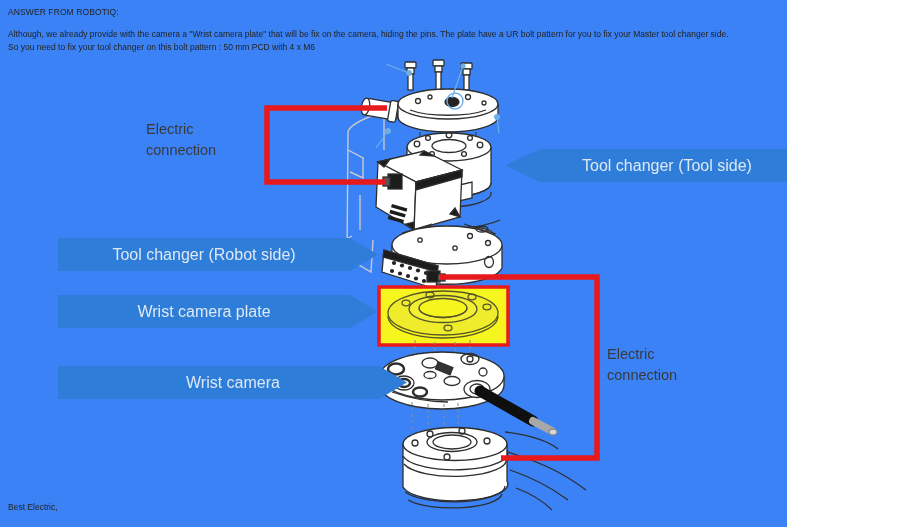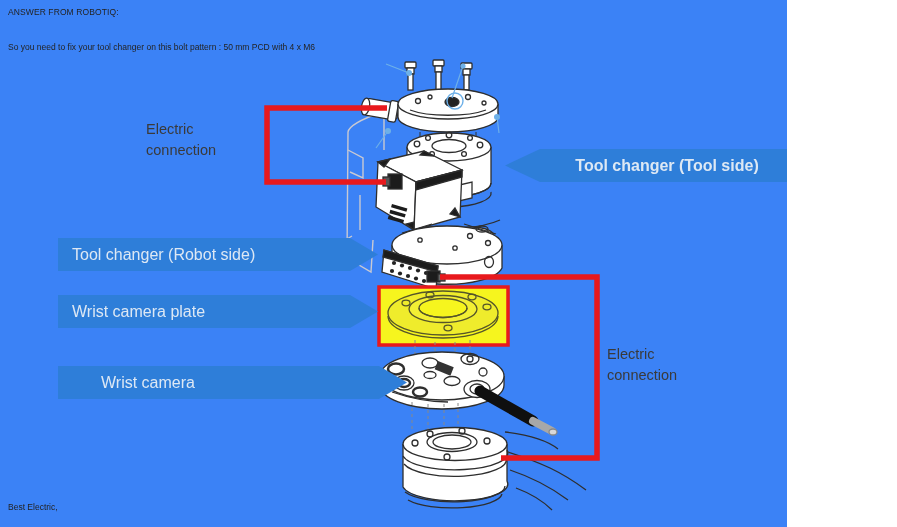--- a/index.html
+++ b/index.html
@@ -17,21 +17,21 @@
     position:absolute;height:33px;background:#2e7ed9;color:#dde8f4;
     display:flex;align-items:center;justify-content:center;
     font-size:16px;line-height:1;
     filter:drop-shadow(0 0 .6px #1c3f70) drop-shadow(1.5px 2px 0 #1c3f70);
   }
   .arrow-right{
     width:292px;left:58px;
     clip-path:polygon(0 0, calc(100% - 28px) 0, 100% 50%, calc(100% - 28px) 100%, 0 100%);
     padding-right:28px;box-sizing:content-box;
   }
-  .arrow-right span{width:264px;}
+  .arrow-right span{width:264px;text-align:center;}
   .arrow-left{
     width:254px;left:505px;padding-left:35px;
     clip-path:polygon(35px 0, 100% 0, 100% 100%, 35px 100%, 0 50%);
   }
   .arrow-left span{width:254px;text-align:center;}
 
   .elec{
     position:absolute;font-size:14.5px;line-height:1.45;color:#3a3a3a;
     white-space:pre-line;
   }
@@ -39,20 +39,21 @@
   #elec-right{left:607px;top:344px;}
 
   #diagram-svg{position:absolute;left:0;top:0;}
 </style>
 </head>
 <body>
 
 <div id="stage">
 
   <div id="doc-header" class="toptext">ANSWER FROM ROBOTIQ:</div>
+  <div id="doc-line1" class="toptext">Although, we already provide with the camera a "Wrist camera plate" that will be fix on the camera, hiding the pins. The plate have a UR bolt pattern for you to fix your Master tool changer side.</div>
   <div id="doc-line2" class="toptext">So you need to fix your tool changer on this bolt pattern : 50 mm PCD with 4 x M6</div>
   <div id="doc-closing">Best Electric,</div>
 
   <svg id="diagram-svg" width="897" height="527" viewBox="0 0 897 527">
 
     <g stroke="#c9c9d2" stroke-width="1.4" fill="none">
       <path d="M382,112 C362,119 349,126 348,132 L347,258"></path>
       <path d="M348,150 L363,158 L363,178 L350,172"></path>
       <path d="M347,258 L371,272 L373,240"></path>
       <path d="M352,236 L337,245 L352,260"></path>
@@ -253,21 +254,21 @@
   <div class="arrow arrow-right" style="top:238px;">
     <span>Tool changer (Robot side)</span>
   </div>
   <div class="arrow arrow-right" style="top:295px;">
     <span>Wrist camera plate</span>
   </div>
   <div class="arrow arrow-right" style="top:366px;padding-left:29px;">
     <span>Wrist camera</span>
   </div>
 
-  <div class="arrow arrow-left" style="top:149px;font-weight:bold;">
+  <div class="arrow arrow-left" style="top:149px;">
     <span>Tool changer (Tool side)</span>
   </div>
 
   <div id="elec-left" class="elec">Electric
 connection</div>
   <div id="elec-right" class="elec">Electric
 connection</div>
 
 </div>
 

